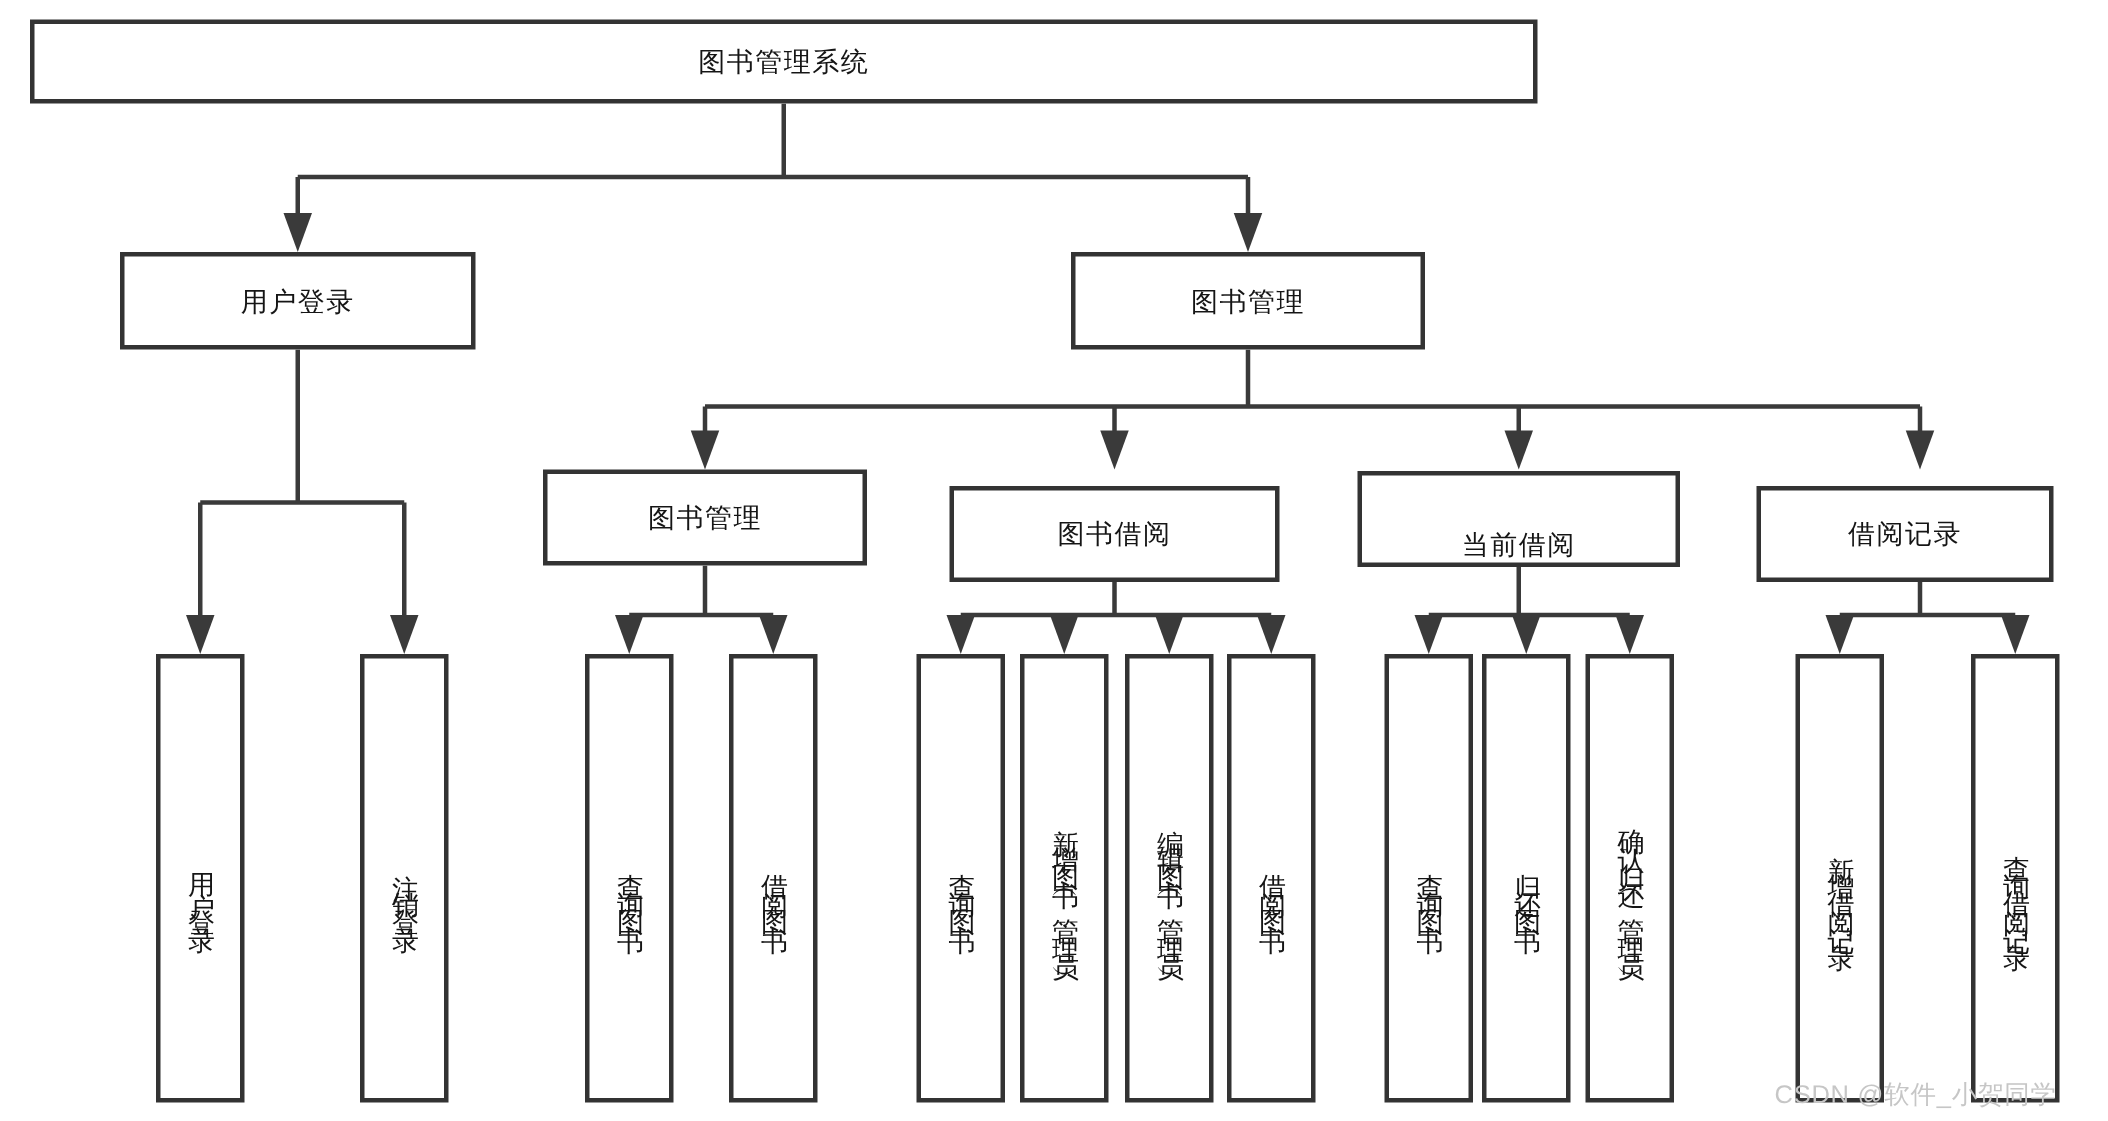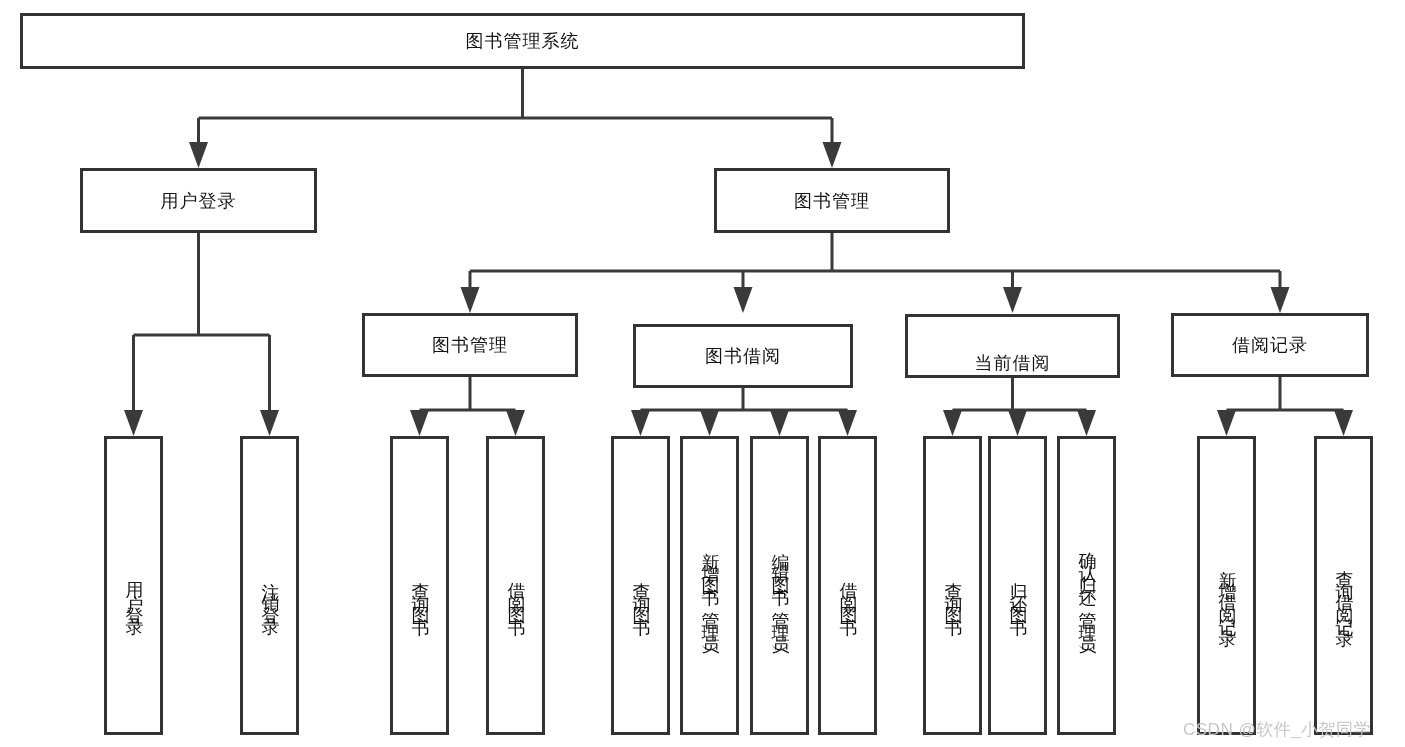--- a/index.html
+++ b/index.html
@@ -125,21 +125,21 @@
 
   <div class="hbox" style="left:362px; top:313px; width:216px; height:64px;">
     <span>图书管理</span>
   </div>
   <div class="hbox" style="left:633px; top:313px; width:220px; height:64px;margin-top:11px;">
     <span>图书借阅</span>
   </div>
   <div class="hbox" style="left:905px; top:314px; width:215px; height:64px;align-items:flex-end;">
     <span>当前借阅</span>
   </div>
-  <div class="hbox" style="left:1171px; top:313px; width:198px; height:64px;">
+  <div class="hbox" style="left:1171px; top:324px; width:198px; height:64px;">
     <span>借阅记录</span>
   </div>
 
   <div class="vbox" style="left:104px; top:436px; width:59px; height:299px;">
     <span class="vtext">用户登录</span>
   </div>
   <div class="vbox" style="left:240px; top:436px; width:59px; height:299px;">
     <span class="vtext">注销登录</span>
   </div>
 

